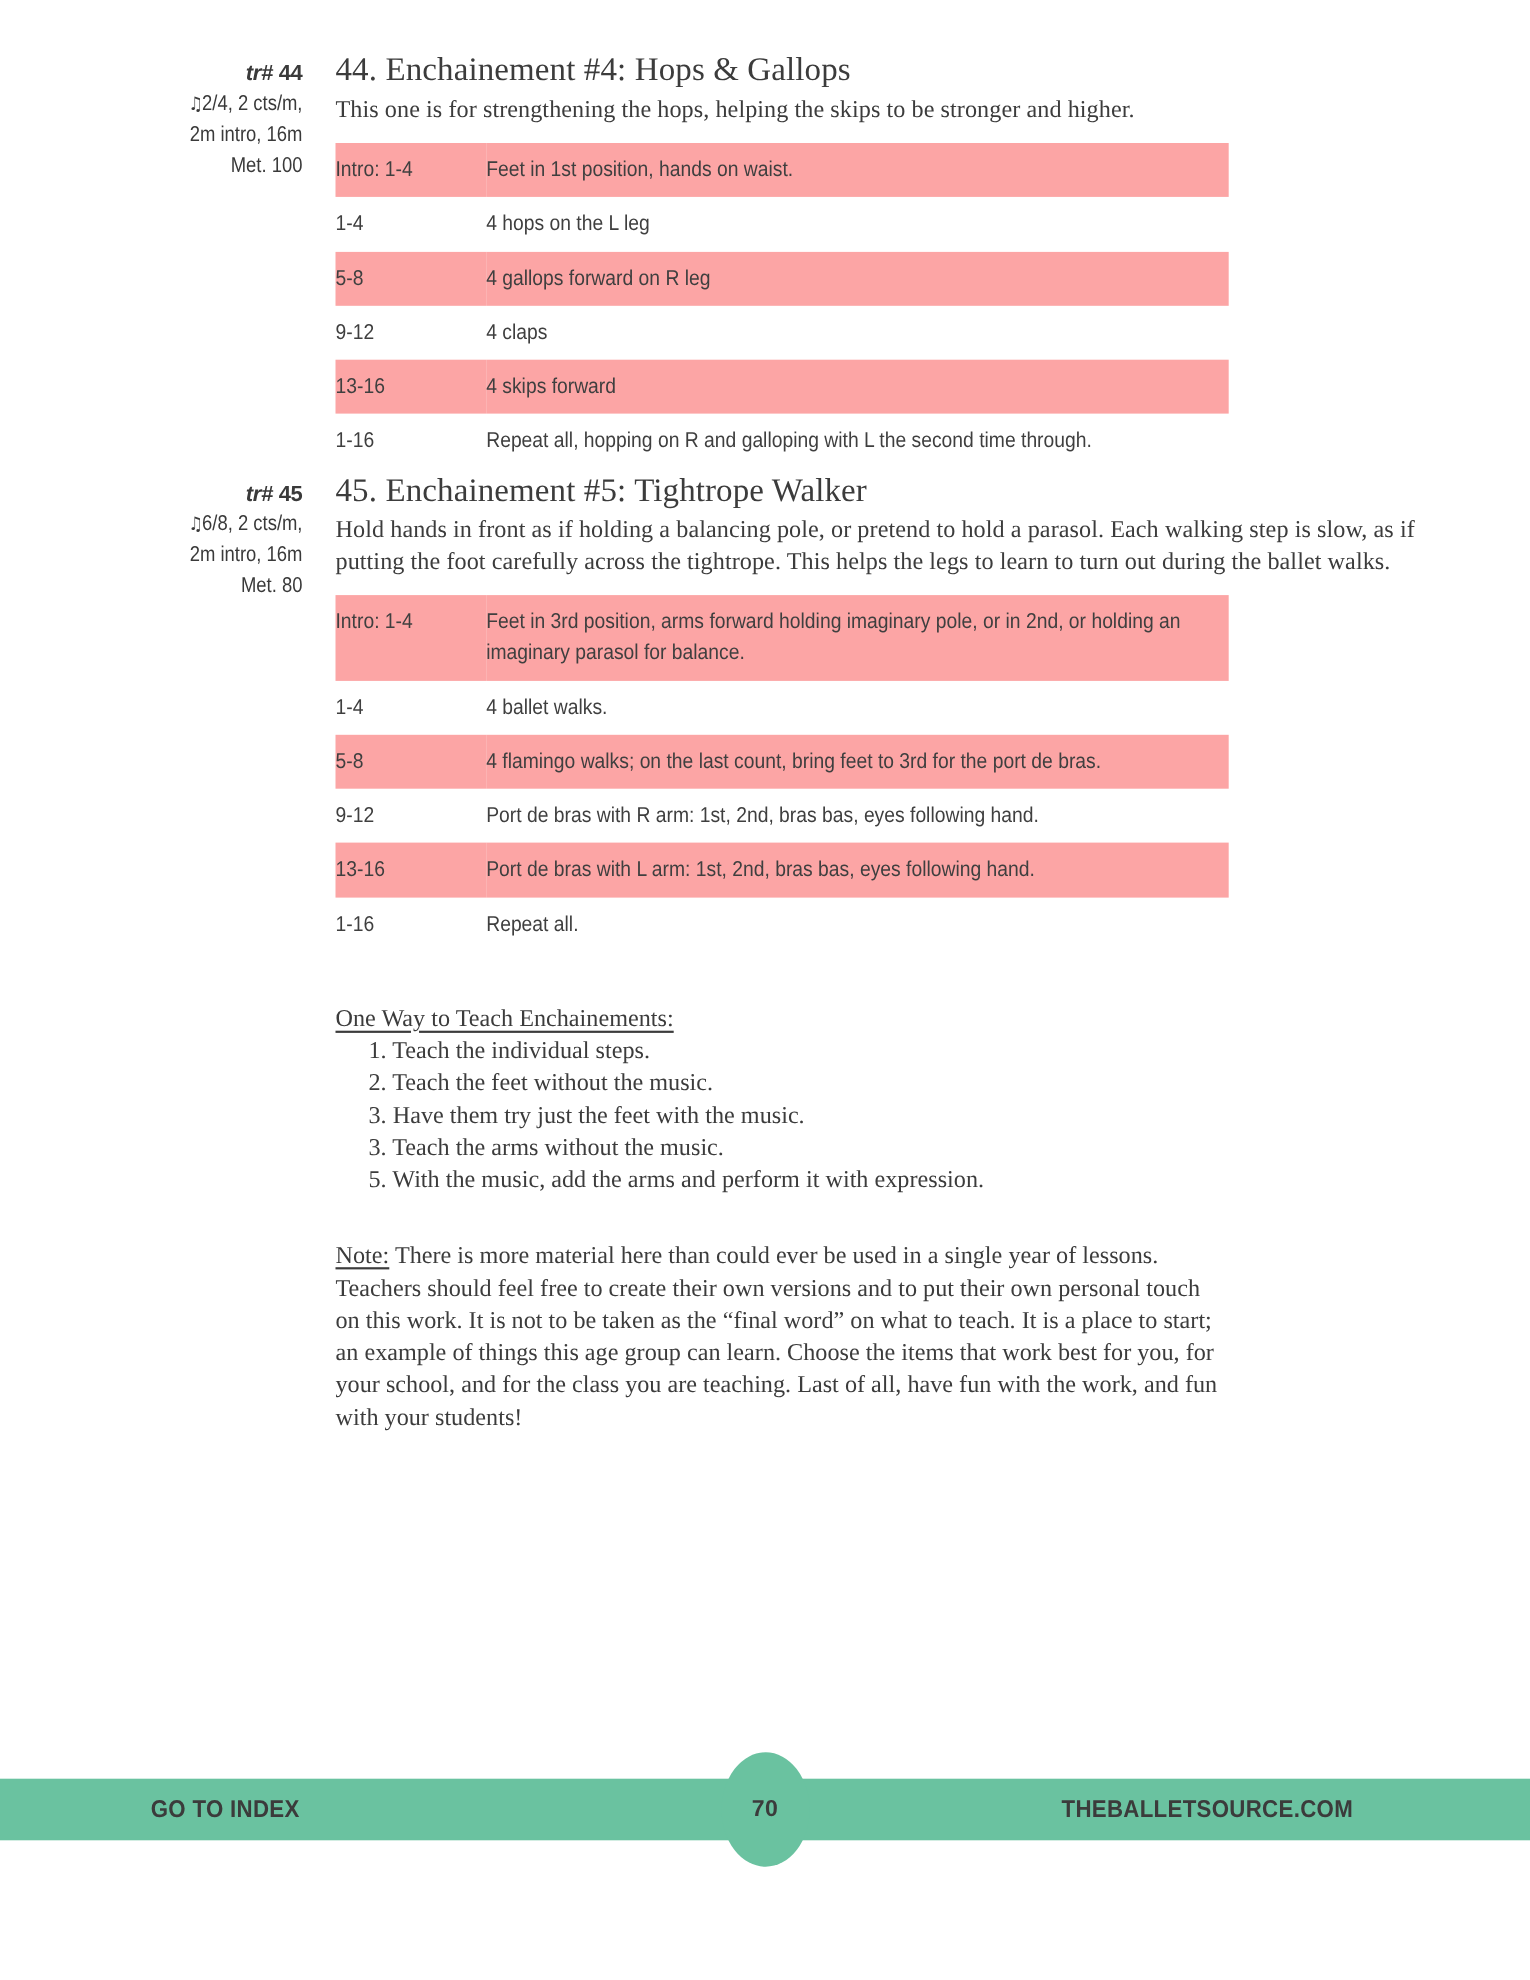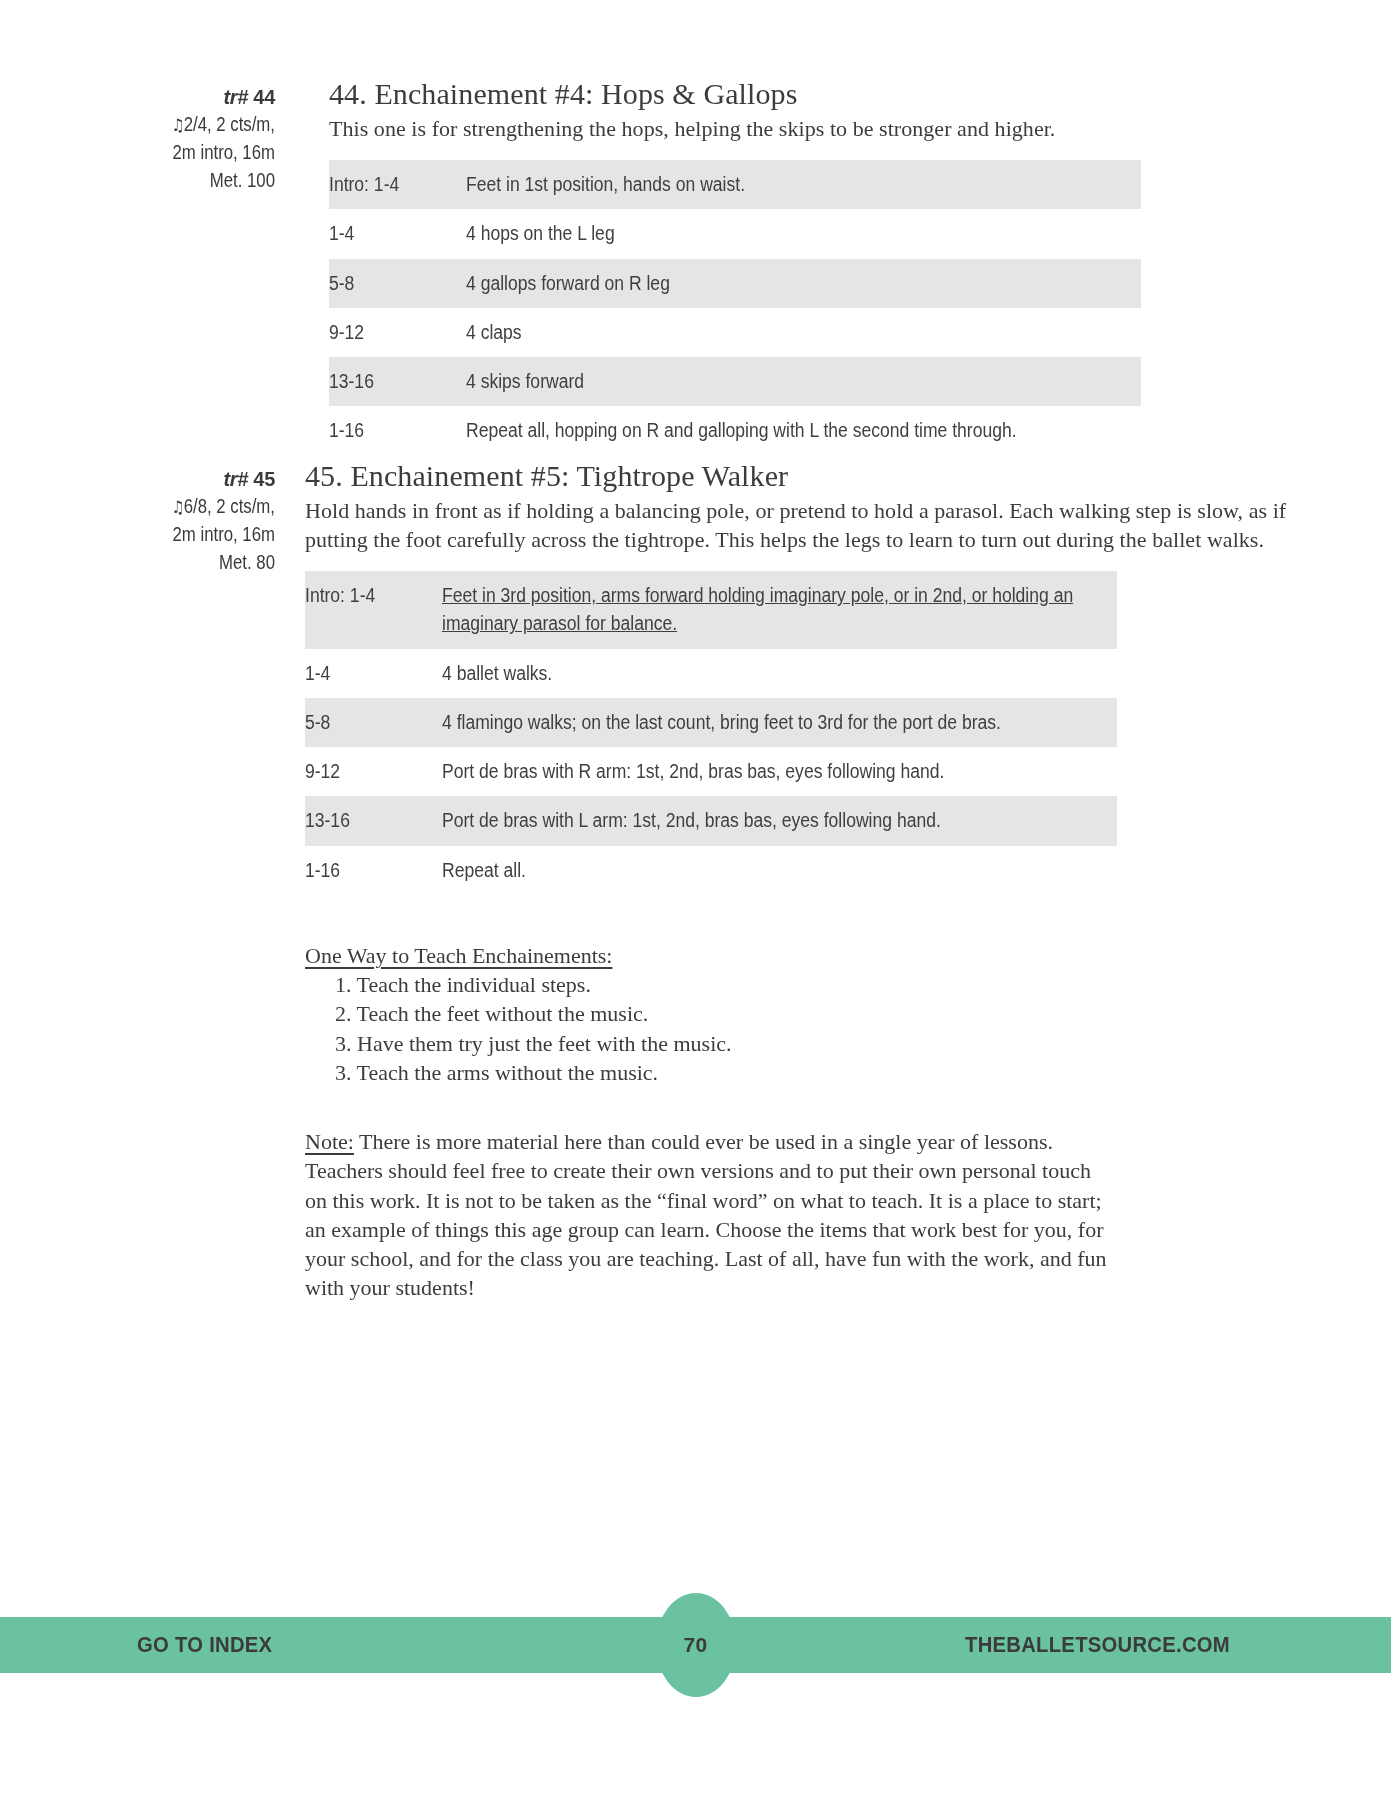--- a/index.html
+++ b/index.html
@@ -98,22 +98,21 @@
     font-family: "Liberation Sans", sans-serif;
     font-size: 19.5px;
     color: #3f3f3f;
   }
   table.counts td {
     padding: 10px 0 11px 0;
     vertical-align: top;
     line-height: 1.45;
   }
   table.counts tr.shaded {
-    background: #e5e5e5;
-    text-decoration: underline;
+    background: #fca5a5;
   }
   td.count-col {
     width: 137px;
     padding-left: 16px;
   }
   td.desc-col {
     padding-right: 14px;
   }
   .squeeze {
     display: inline-block;
@@ -214,21 +213,21 @@
     transform-origin: left center;
   }
 </style>
 </head>
 <body>
 
 <div class="page">
 
   <div class="content">
 
-    <div class="section" style="margin-top:74px;gap:24px;">
+    <div class="section" style="margin-top:44px;">
       <div class="section-gutter">
         <div class="gutter-track">
           <span>tr#</span>
           <span class="tracknum">44</span>
         </div>
         <div class="gutter-line">
           <span class="note-glyph">♫</span><span>2/4, 2 cts/m,</span>
         </div>
         <div class="gutter-line">2m intro, 16m</div>
         <div class="gutter-line">Met. 100</div>
@@ -319,20 +318,21 @@
       </div>
     </div>
 
     <div class="prose" style="margin-top:46px;">
       <div class="heading-underline">One Way to Teach Enchainements:</div>
       <ol class="teach-list">
         <li>1. Teach the individual steps.</li>
         <li>2. Teach the feet without the music.</li>
         <li>3. Have them try just the feet with the music.</li>
         <li>3. Teach the arms without the music.</li>
+        <li>5. With the music, add the arms and perform it with expression.</li>
       </ol>
     </div>
 
     <div class="prose" style="margin-top:40px;">
       <p style="margin:0;"><span class="note-lead">Note:</span><span> There is more material here than could ever be used in a single year of lessons. Teachers should feel free to create their own versions and to put their own personal touch on this work. It is not to be taken as the “final word” on what to teach. It is a place to start; an example of things this age group can learn. Choose the items that work best for you, for your school, and for the class you are teaching. Last of all, have fun with the work, and fun with your students!</span></p>
     </div>
 
   </div>
 
   <div class="footer">

